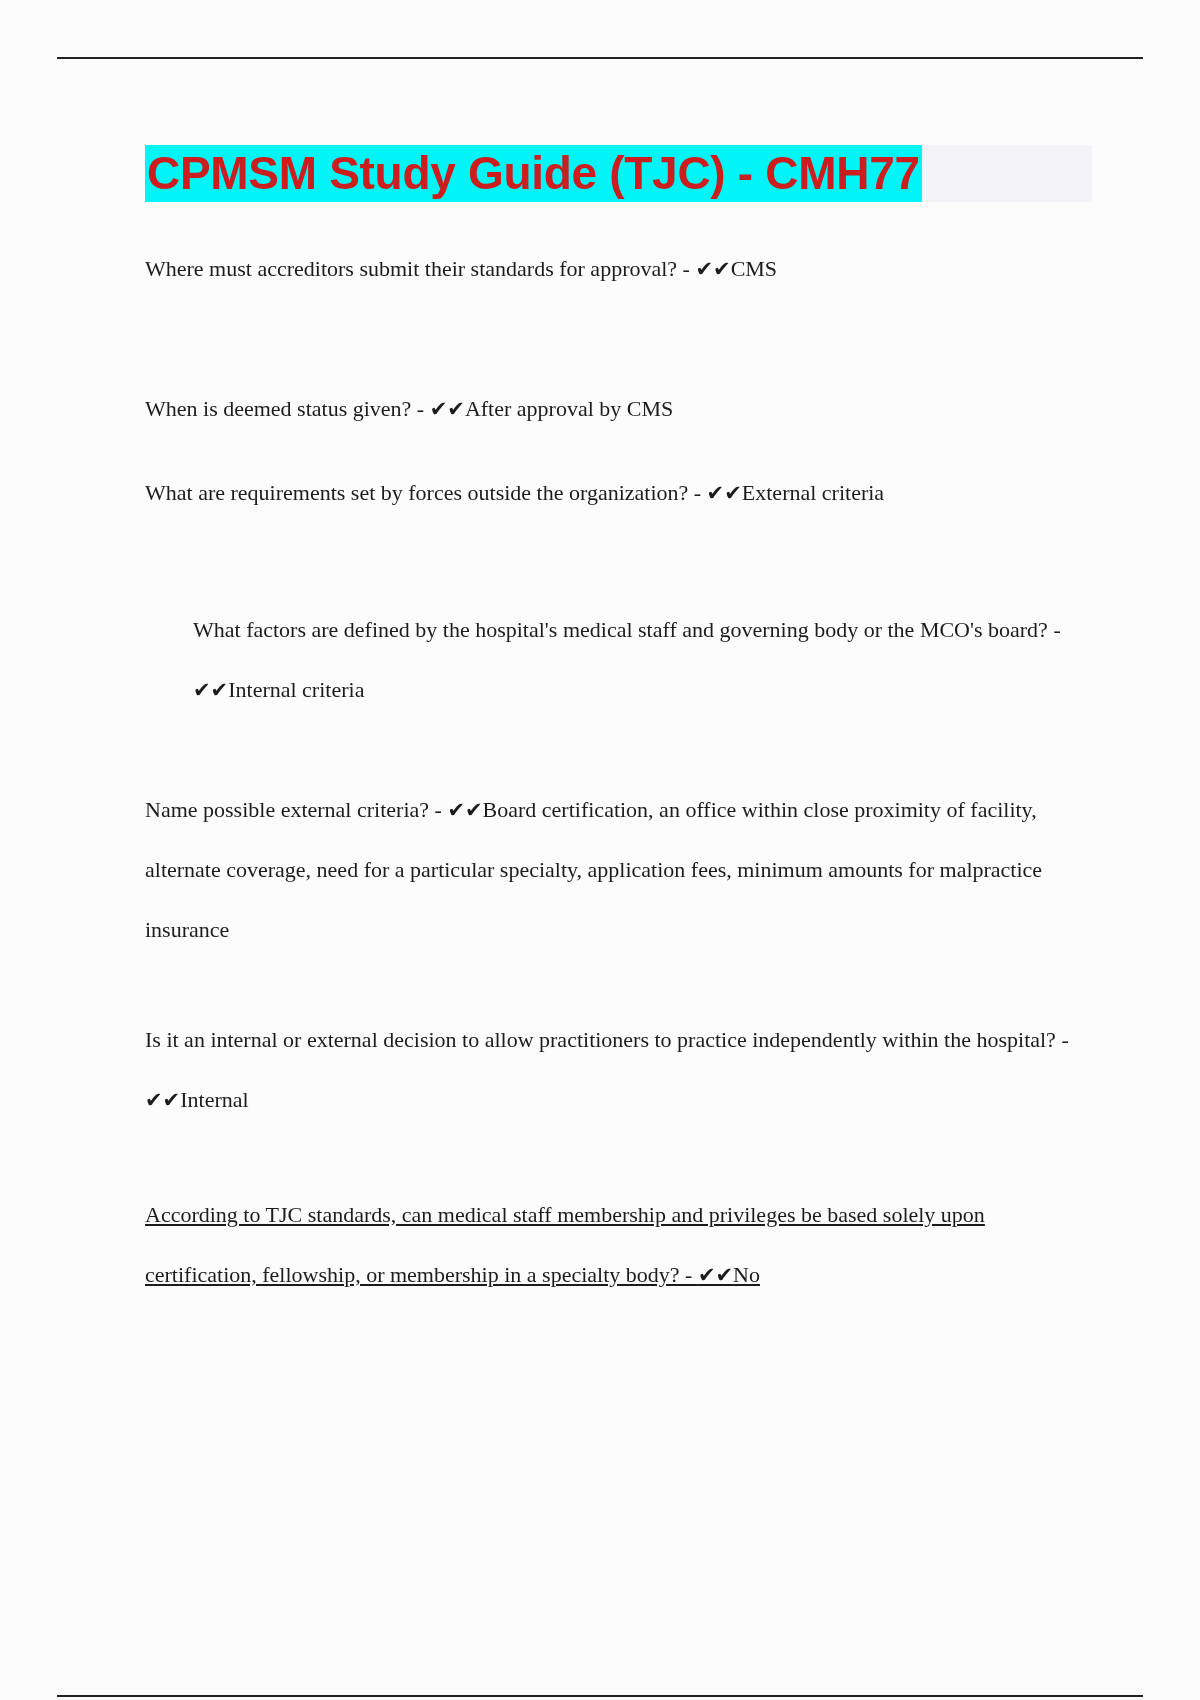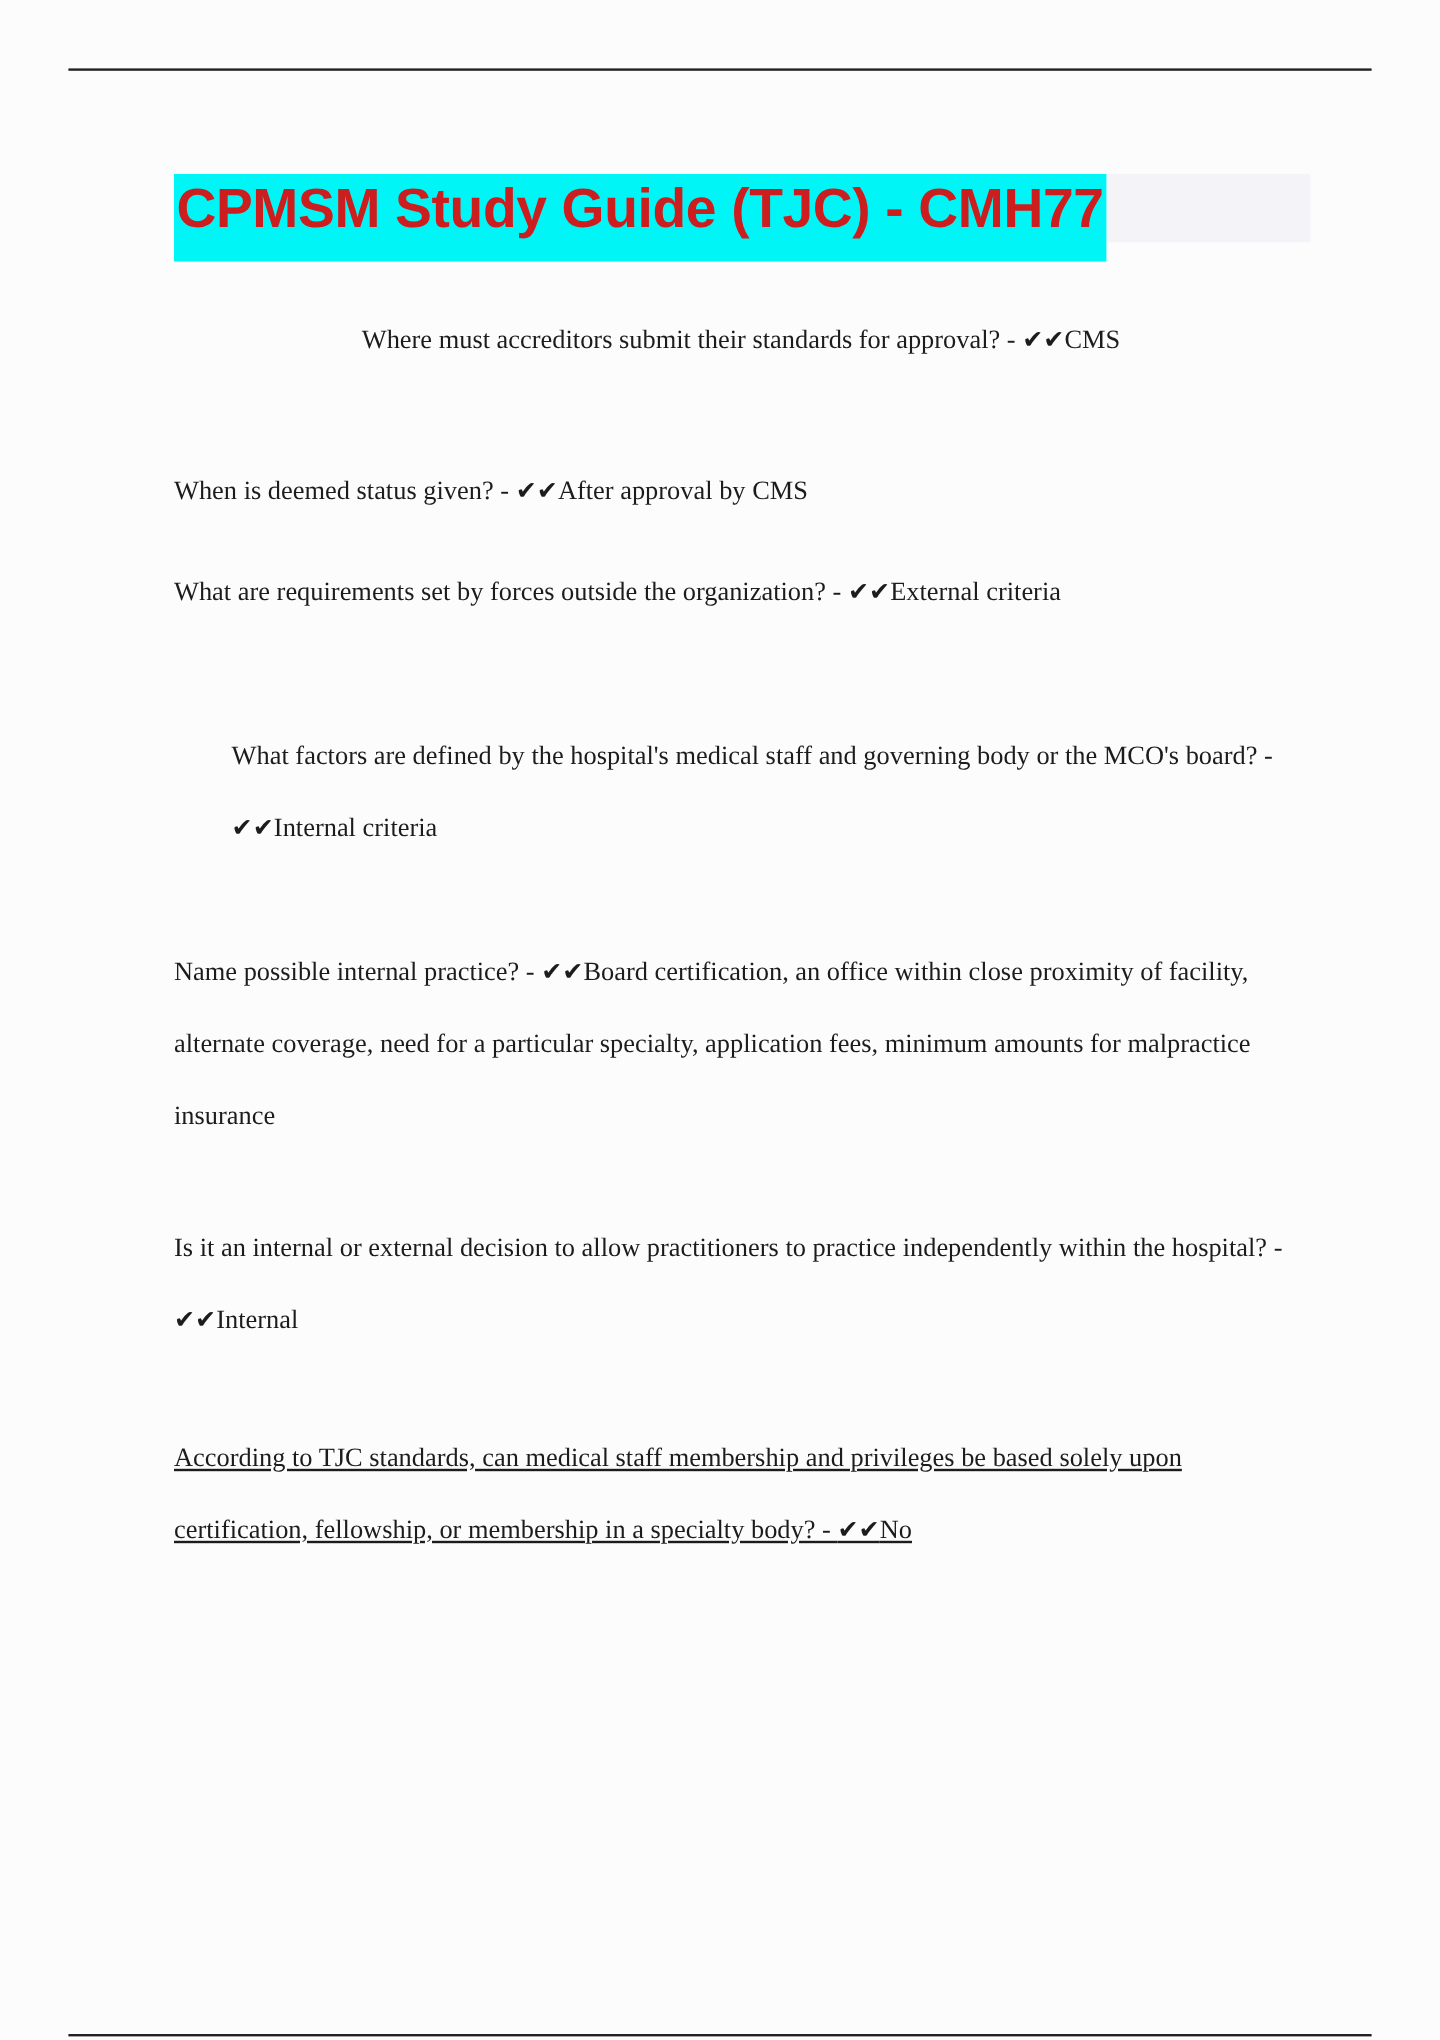--- a/index.html
+++ b/index.html
@@ -10,58 +10,58 @@
     color: #222;
   }
   .rule { position: absolute; left: 57px; width: 1086px; height: 2px; background: #222; }
   .rule.top { top: 57px; }
   .rule.bottom { top: 1695px; }
   .title-bar {
     position: absolute; left: 145px; top: 145px; width: 947px; height: 57px;
     background: #f4f3f8;
   }
   .title {
-    position: absolute; left: 145px; top: 145px; height: 73px;
+    position: absolute; left: 145px; top: 145px; height: 57px;
     background: #00f5f7; color: #cc1e1e;
     font-family: "Liberation Sans", "DejaVu Sans", sans-serif;
     font-weight: bold; font-size: 46px; line-height: 57px;
     padding: 0 2px; white-space: nowrap; letter-spacing: -0.3px;
   }
   .qa {
     position: absolute; left: 145px; width: 945px;
     font-size: 22px; line-height: 60px; color: #1c1c1c;
   }
   .check { font-family: "DejaVu Sans", sans-serif; font-weight: bold; font-size: 21px; }
 </style>
 </head>
 <body>
 
 <div class="rule top"></div>
 
 <div class="title-bar"></div>
 <div class="title">CPMSM Study Guide (TJC) - CMH77</div>
 
-<div class="qa" style="top:253px;text-align:center;">
+<div class="qa" style="top:239px;">
   <span>Where must accreditors submit their standards for approval? - </span><span class="check">✔✔</span><span>CMS</span>
 </div>
 
 <div class="qa" style="top:379px;">
   <span>When is deemed status given? - </span><span class="check">✔✔</span><span>After approval by CMS</span>
 </div>
 
 <div class="qa" style="top:463px;">
   <span>What are requirements set by forces outside the organization? - </span><span class="check">✔✔</span><span>External criteria</span>
 </div>
 
 <div class="qa" style="top:600px;margin-left:48px;">
   <span>What factors are defined by the hospital's medical staff and governing body or the MCO's board? - </span><span class="check">✔✔</span><span>Internal criteria</span>
 </div>
 
 <div class="qa" style="top:780px;">
-  <span>Name possible internal practice? - </span><span class="check">✔✔</span><span>Board certification, an office within close proximity of facility, alternate coverage, need for a particular specialty, application fees, minimum amounts for malpractice insurance</span>
+  <span>Name possible external criteria? - </span><span class="check">✔✔</span><span>Board certification, an office within close proximity of facility, alternate coverage, need for a particular specialty, application fees, minimum amounts for malpractice insurance</span>
 </div>
 
 <div class="qa" style="top:1010px;">
   <span>Is it an internal or external decision to allow practitioners to practice independently within the hospital? - </span><span class="check">✔✔</span><span>Internal</span>
 </div>
 
 <div class="qa" style="top:1185px;text-decoration:underline;">
   <span>According to TJC standards, can medical staff membership and privileges be based solely upon certification, fellowship, or membership in a specialty body? - </span><span class="check">✔✔</span><span>No</span>
 </div>
 

